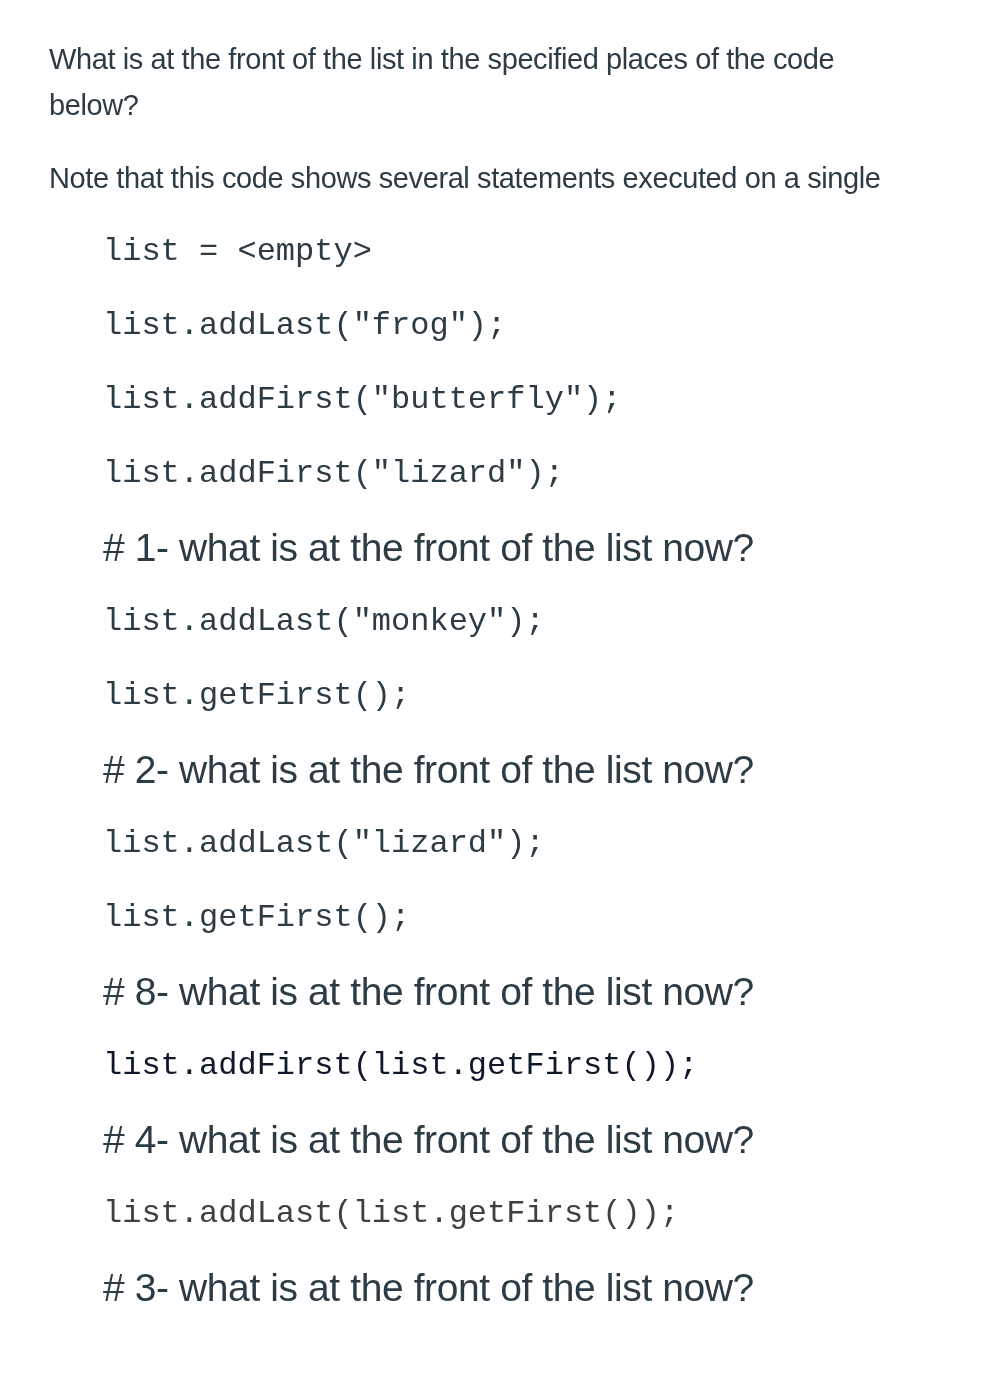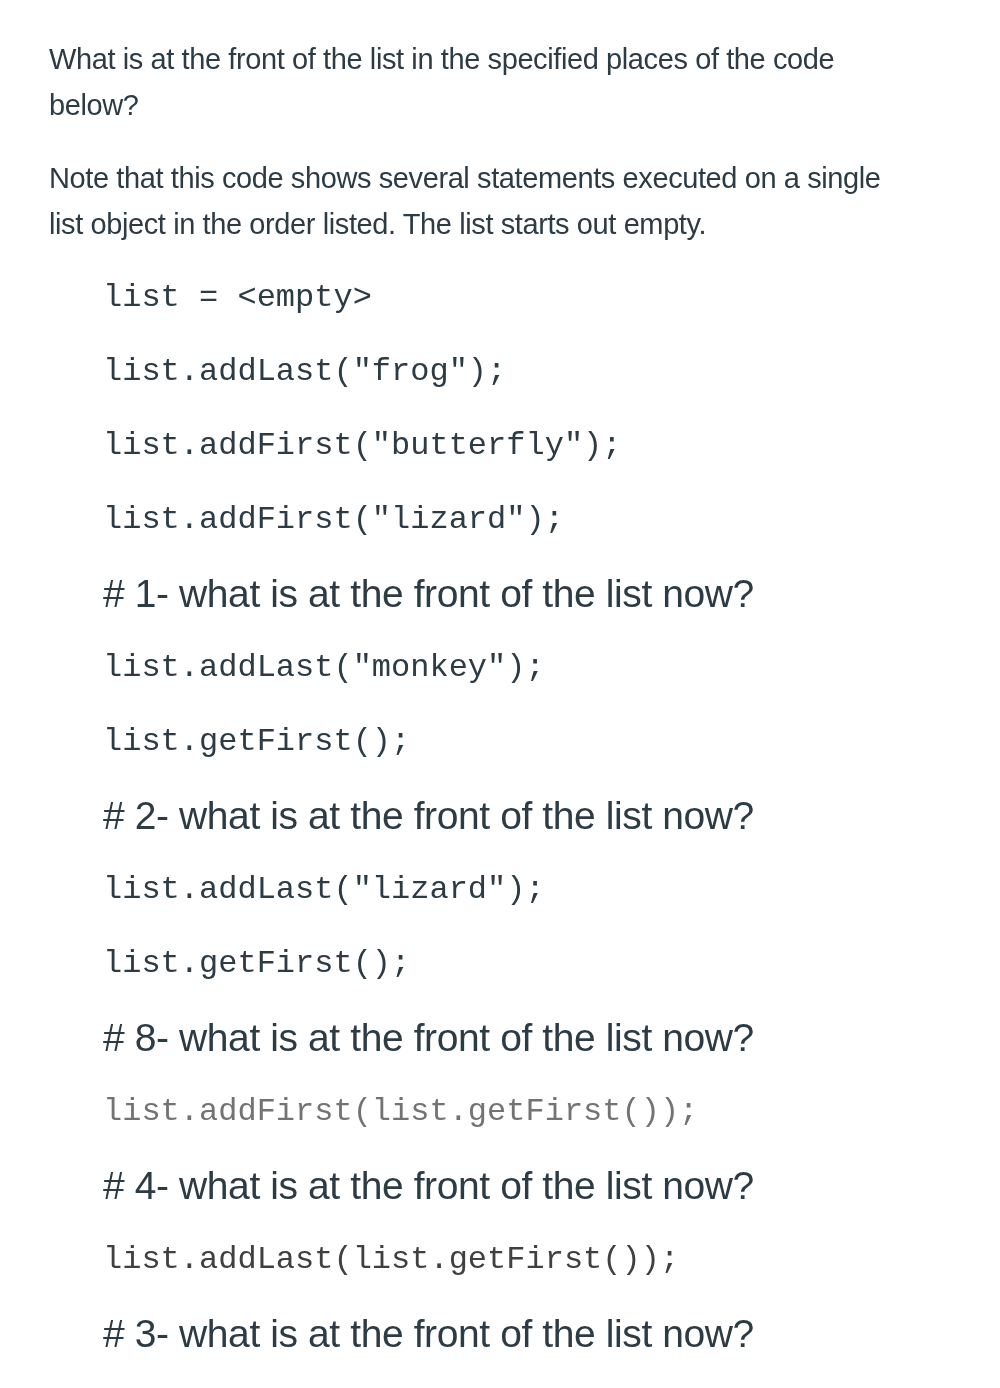--- a/index.html
+++ b/index.html
@@ -42,32 +42,32 @@
     font-size: 39px;
     letter-spacing: -0.4px;
   }
 </style>
 </head>
 <body style="background: rgb(255, 255, 255); color: rgb(45, 59, 69);">
 
 <div class="content">
   <div id="intro">
       <p class="intro"><span>What is at the front of the list in the specified places of the code</span><br><span>below?</span></p>
-      <p class="intro"><span>Note that this code shows several statements executed on a single</span><br><span>list object in the order listed. The list starts out empty.</span></p>
+      <p class="intro"><span>Note that this code shows several statements executed on a single</span><br></p>
     </div>
   <div class="lines" id="lines">
       <p class="code" style="color: rgb(45, 59, 69);">list = &lt;empty&gt;</p>
       <p class="code" style="color: rgb(45, 59, 69);">list.addLast("frog");</p>
       <p class="code" style="color: rgb(45, 59, 69);">list.addFirst("butterfly");</p>
       <p class="code" style="color: rgb(45, 59, 69);">list.addFirst("lizard");</p>
       <p class="question"># 1- what is at the front of the list now?</p>
       <p class="code" style="color: rgb(45, 59, 69);">list.addLast("monkey");</p>
       <p class="code" style="color: rgb(45, 59, 69);">list.getFirst();</p>
       <p class="question"># 2- what is at the front of the list now?</p>
       <p class="code" style="color: rgb(45, 59, 69);">list.addLast("lizard");</p>
       <p class="code" style="color: rgb(45, 59, 69);">list.getFirst();</p>
       <p class="question"># 8- what is at the front of the list now?</p>
-      <p class="code" style="color: #737373;">list.addFirst(list.getFirst());</p>
+      <p class="code" style="color: #0f172a;">list.addFirst(list.getFirst());</p>
       <p class="question"># 4- what is at the front of the list now?</p>
       <p class="code" style="color: #404040;">list.addLast(list.getFirst());</p>
       <p class="question"># 3- what is at the front of the list now?</p>
     </div>
 </div>
 
 </body></html>

